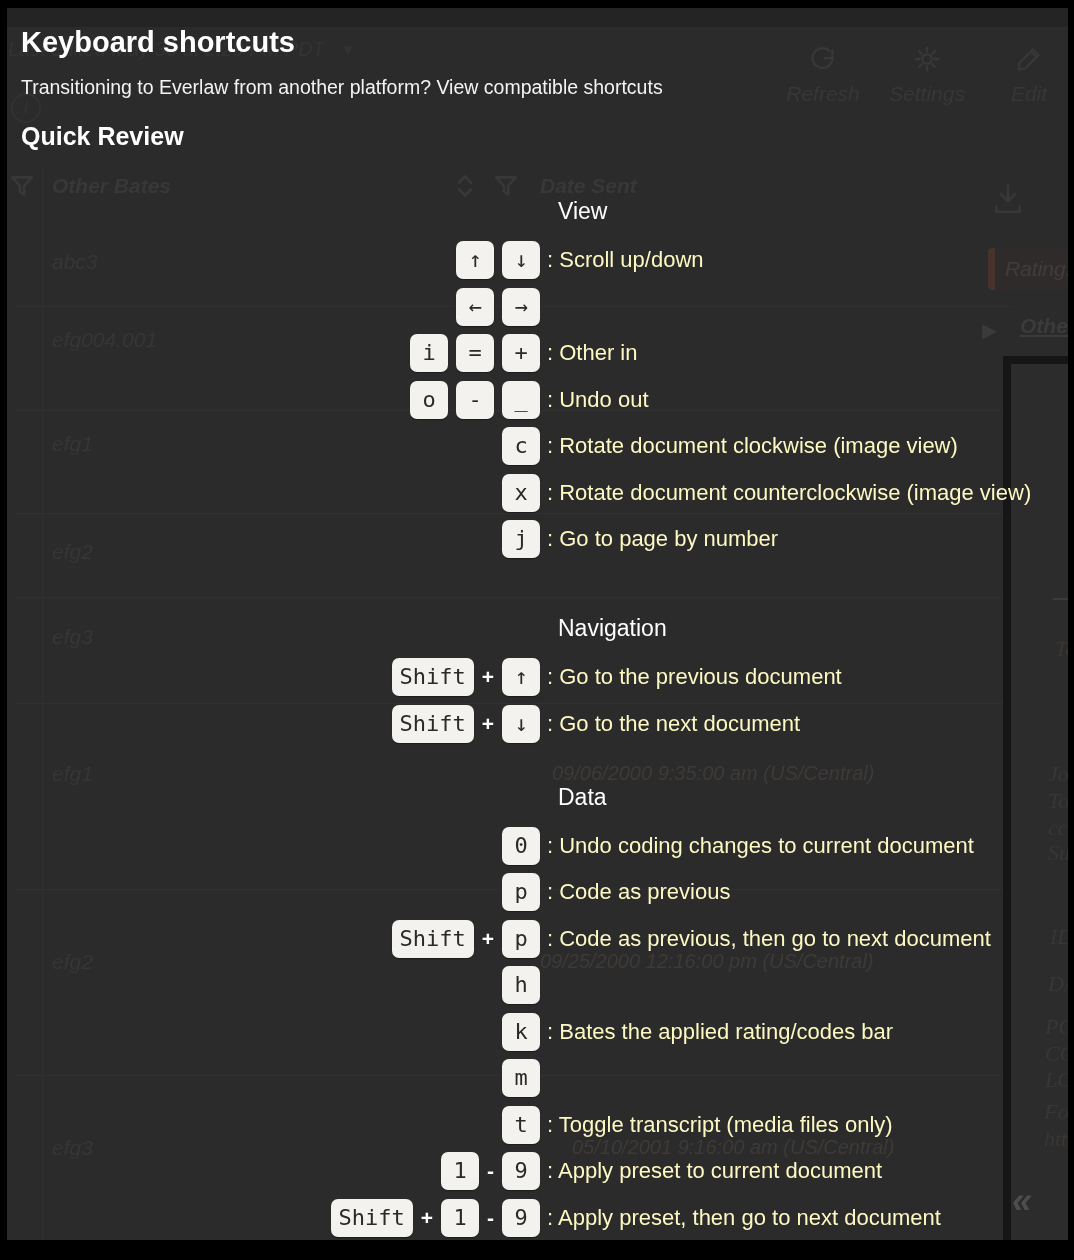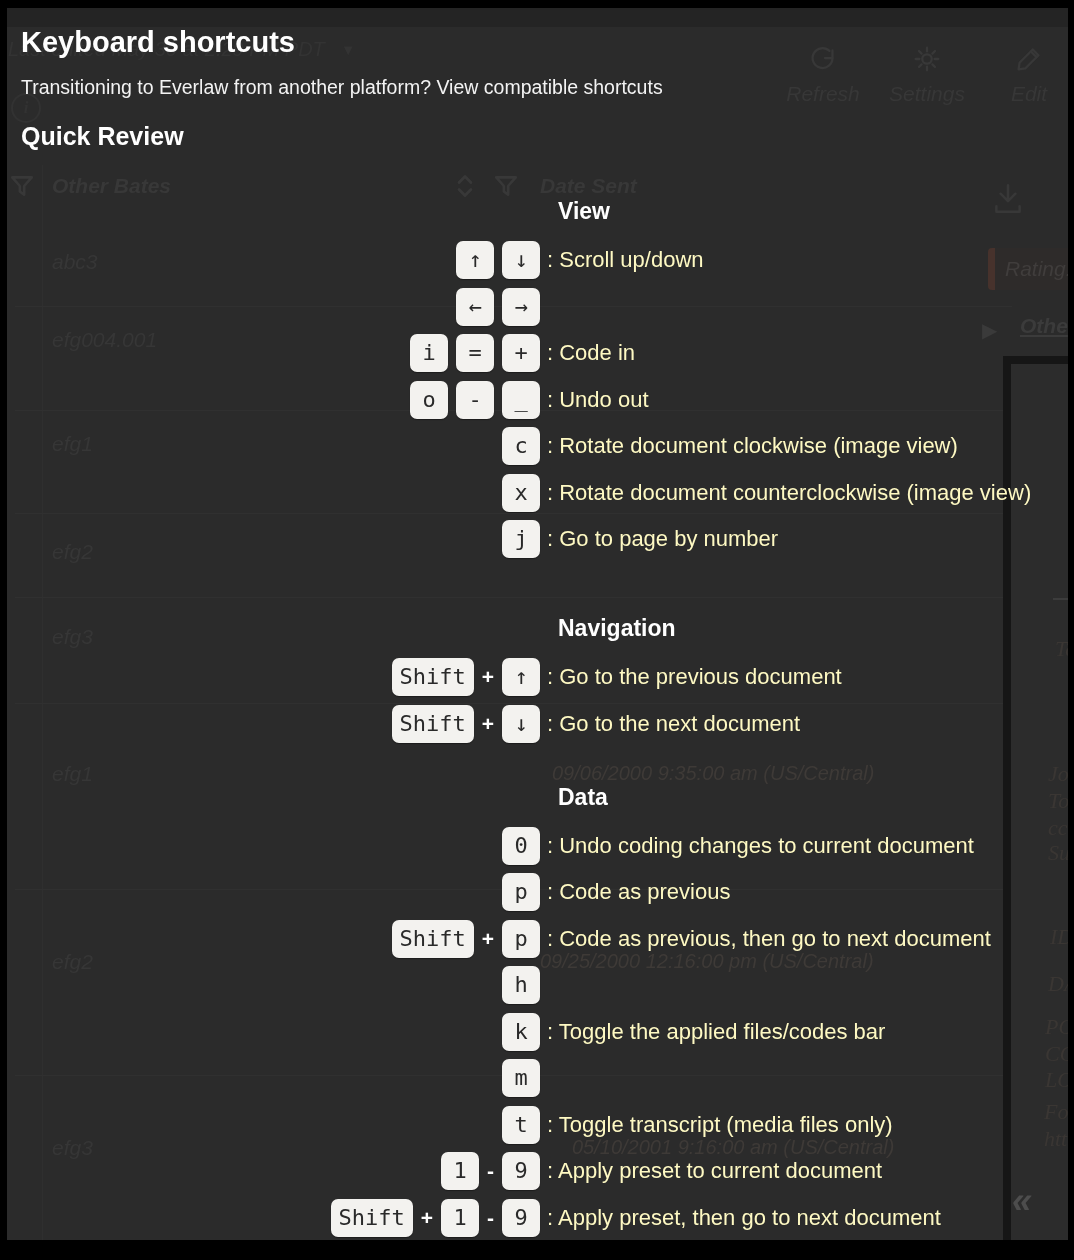--- a/index.html
+++ b/index.html
@@ -44,21 +44,21 @@
   .panel-divider{left:1046px;top:590px;width:22px;height:2px;background:#3c3c3c;}
   .collapse{left:1005px;top:1172px;font-size:36px;font-weight:700;color:#4d4d4d;}
 
   
   .ov{position:absolute;inset:0;z-index:10;color:#f6f6f6;}
   .ov-title{left:14px;top:18px;font-size:29px;font-weight:700;color:#fff;}
   .ov-sub{left:14px;top:68px;font-size:19.5px;color:#f3f3f3;white-space:nowrap;}
   .ov-sub .link{color:#f3f3f3;}
   .ov-quick{left:14px;top:114px;font-size:25px;font-weight:700;color:#fff;}
   .groups{position:absolute;left:0;top:188px;width:100%;}
-  .grp-h{margin:0 0 14px 551px;font-size:23px;font-weight:700;color:#fff;line-height:31px;}
+  .grp-h{margin:0 0 14px 551px;font-size:23px;font-weight:400;color:#fff;line-height:31px;}
   .grp-h.gap{margin-top:55px;}
   .grp-h.gap2{margin-top:39px;}
   .sc-row{display:flex;align-items:center;margin-bottom:8.5px;}
   .sc-keys{width:533px;display:flex;justify-content:flex-end;align-items:center;gap:8px;flex:0 0 533px;}
   .key{min-width:38px;height:38px;box-sizing:border-box;padding:0 8px;background:#f3f2ef;color:#2a2a2a;
        border-radius:7px;display:inline-flex;align-items:center;justify-content:center;
        font-family:"DejaVu Sans Mono","Liberation Mono",monospace;font-size:22px;line-height:1;
        box-shadow:0 1px 1px rgba(0,0,0,.35);}
   .sep{color:#fff;font-weight:700;font-size:21px;}
   .sc-desc{margin-left:7px;font-size:22px;color:#fef9c3;white-space:nowrap;}
@@ -184,21 +184,21 @@
           <span class="key">→</span>
         </div>
       </div>
 
       <div class="sc-row">
         <div class="sc-keys">
           <span class="key">i</span>
           <span class="key">=</span>
           <span class="key">+</span>
         </div>
-        <div class="sc-desc">: Code in</div>
+        <div class="sc-desc">: Other in</div>
       </div>
 
       <div class="sc-row">
         <div class="sc-keys">
           <span class="key">o</span>
           <span class="key">-</span>
           <span class="key">_</span>
         </div>
         <div class="sc-desc">: Undo out</div>
       </div>
@@ -272,21 +272,21 @@
       <div class="sc-row">
         <div class="sc-keys">
           <span class="key">h</span>
         </div>
       </div>
 
       <div class="sc-row">
         <div class="sc-keys">
           <span class="key">k</span>
         </div>
-        <div class="sc-desc">: Toggle the applied files/codes bar</div>
+        <div class="sc-desc">: Bates the applied rating/codes bar</div>
       </div>
 
       <div class="sc-row">
         <div class="sc-keys">
           <span class="key">m</span>
         </div>
       </div>
 
       <div class="sc-row">
         <div class="sc-keys">

